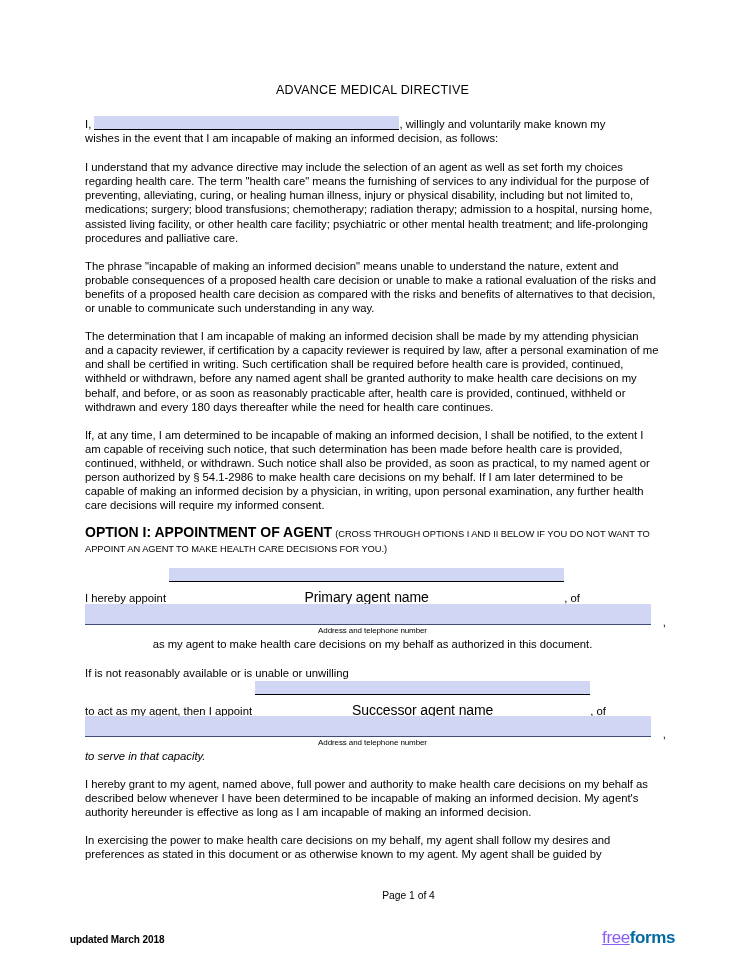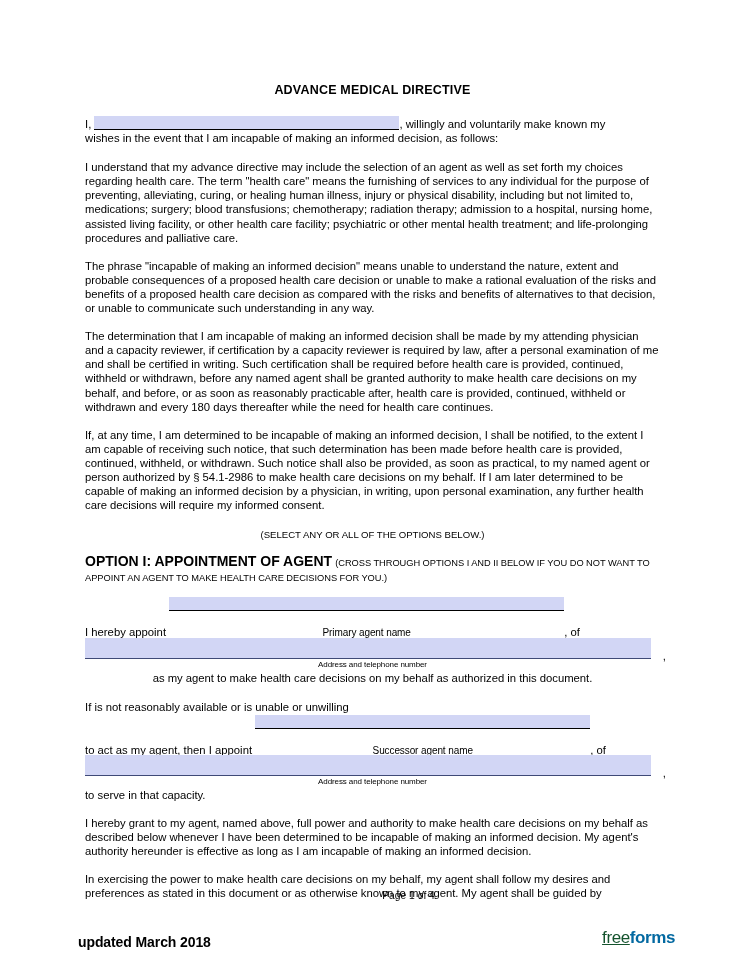--- a/index.html
+++ b/index.html
@@ -26,21 +26,21 @@
     position: absolute;
     left: 85px;
     top: 0;
     width: 575px;
   }
 
   
   .doc-title {
     text-align: center;
     font-size: 12.5px;
-    font-weight: bold;
+    font-weight: normal;
     letter-spacing: 0.2px;
     margin-top: 83px;
     margin-bottom: 0;
     line-height: 14px;
   }
 
   
   p.body-para {
     font-size: 11.3px;
     line-height: 14.1px;
@@ -106,23 +106,23 @@
     display: block;
     background: #d2d6f5;
     border-bottom: 1.4px solid #000;
     height: 13px;
     position: relative;
     top: 2px;
   }
   .caption {
     display: block;
     text-align: center;
-    font-size: 10px;
+    font-size: 14px;
     line-height: 9px;
-    margin-top: 19px;
+    margin-top: 13px;
     letter-spacing: -0.1px;
   }
   .caption-row {
     font-size: 8px;
     line-height: 9px;
     text-align: center;
     letter-spacing: -0.1px;
   }
 
   
@@ -149,35 +149,35 @@
     left: 0;
     top: 890px;
     width: 745px;
     text-align: center;
     font-size: 10.3px;
     font-weight: normal;
     padding-left: 36px;
   }
   .footer-left {
     position: absolute;
-    left: 78px;
+    left: 70px;
     top: 934px;
-    font-size: 14px;
+    font-size: 10px;
     font-weight: bold;
     letter-spacing: -0.1px;
   }
   .footer-logo {
     position: absolute;
     right: 70px;
     top: 928px;
     font-size: 17px;
     letter-spacing: -0.4px;
     white-space: nowrap;
   }
-  .logo-free { color: #14532d; font-weight: normal; text-decoration: underline; }
+  .logo-free { color: #8b5cf6; font-weight: normal; text-decoration: underline; }
   .logo-forms { color: #0369a1; font-weight: bold; }
 </style>
 </head>
 <body>
 
 <div class="page">
 
   <div class="content">
 
     <h1 class="doc-title">ADVANCE MEDICAL DIRECTIVE</h1>
@@ -193,21 +193,20 @@
 
     <div class="gap-sm"></div>
     <p class="body-para">The phrase "incapable of making an informed decision" means unable to understand the nature, extent and probable consequences of a proposed health care decision or unable to make a rational evaluation of the risks and benefits of a proposed health care decision as compared with the risks and benefits of alternatives to that decision, or unable to communicate such understanding in any way.</p>
 
     <div class="gap-sm"></div>
     <p class="body-para">The determination that I am incapable of making an informed decision shall be made by my attending physician and a capacity reviewer, if certification by a capacity reviewer is required by law, after a personal examination of me and shall be certified in writing. Such certification shall be required before health care is provided, continued, withheld or withdrawn, before any named agent shall be granted authority to make health care decisions on my behalf, and before, or as soon as reasonably practicable after, health care is provided, continued, withheld or withdrawn and every 180 days thereafter while the need for health care continues.</p>
 
     <div class="gap-sm"></div>
     <p class="body-para">If, at any time, I am determined to be incapable of making an informed decision, I shall be notified, to the extent I am capable of receiving such notice, that such determination has been made before health care is provided, continued, withheld, or withdrawn. Such notice shall also be provided, as soon as practical, to my named agent or person authorized by § 54.1-2986 to make health care decisions on my behalf. If I am later determined to be capable of making an informed decision by a physician, in writing, upon personal examination, any further health care decisions will require my informed consent.</p>
 
-    <div class="select-note">(SELECT ANY OR ALL OF THE OPTIONS BELOW.)</div>
 
     <div class="option-head">
       <span class="big">OPTION I: APPOINTMENT OF AGENT</span>
       <span class="small">(CROSS THROUGH OPTIONS I AND II BELOW IF YOU DO NOT WANT TO APPOINT AN AGENT TO MAKE HEALTH CARE DECISIONS FOR YOU.)</span>
     </div>
 
     <div class="form-row" style="margin-top:10px;">
       <span>I hereby appoint</span>
       <span class="field-wrap" style="width:395px;">
         <span class="field-fill"></span>
@@ -235,21 +234,21 @@
         <span class="caption">Successor agent name</span>
       </span><span>, of</span>
     </div>
 
     <div class="addr-field" style="margin-top:-2px;">
       <div class="addr-fill"></div>
       <span class="addr-comma">,</span>
     </div>
     <div class="caption-row">Address and telephone number</div>
 
-    <p class="body-para" style="margin-top:2px;">to serve in that capacity.</p>
+    <p class="body-para" style="margin-top:2px;font-style:italic;">to serve in that capacity.</p>
 
     <div class="gap-sm"></div>
     <p class="body-para">I hereby grant to my agent, named above, full power and authority to make health care decisions on my behalf as described below whenever I have been determined to be incapable of making an informed decision. My agent's authority hereunder is effective as long as I am incapable of making an informed decision.</p>
 
     <div class="gap-sm"></div>
     <p class="body-para">In exercising the power to make health care decisions on my behalf, my agent shall follow my desires and preferences as stated in this document or as otherwise known to my agent. My agent shall be guided by</p>
 
   </div>
 
   <div class="page-num">Page 1 of 4</div>

